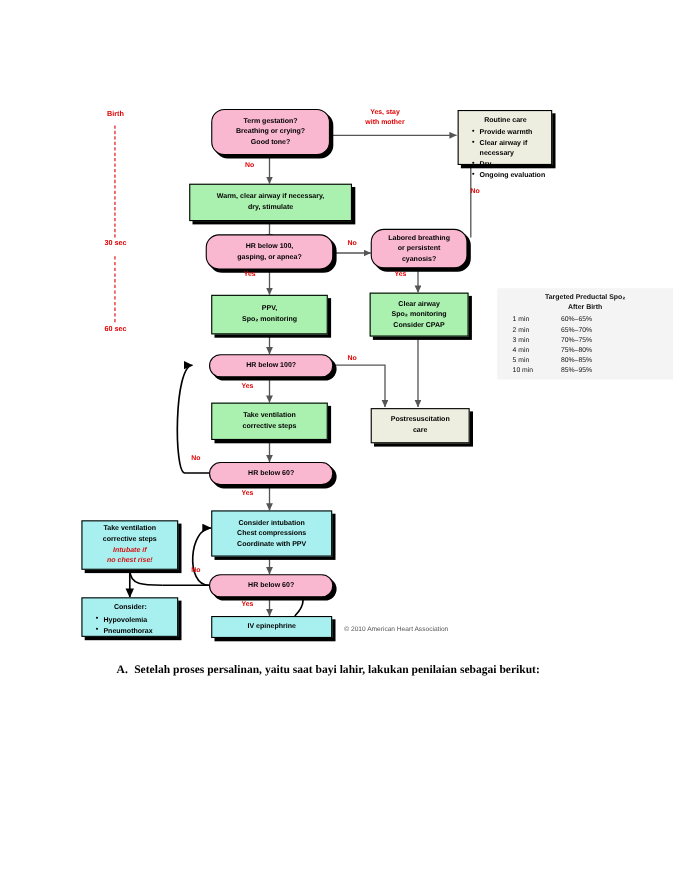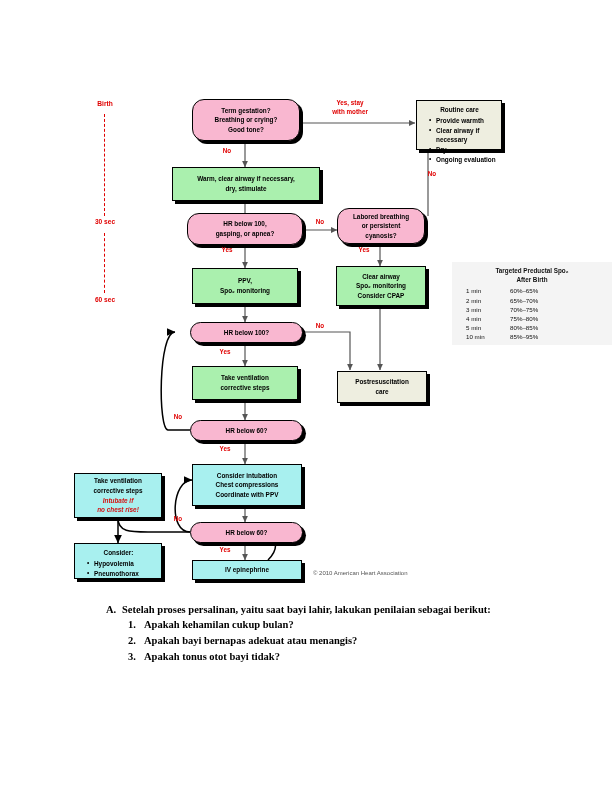--- a/index.html
+++ b/index.html
@@ -352,20 +352,15 @@
         <td class="v">85%–95%</td>
       </tr>
     </tbody>
       </table>
   </div>
 
   <div id="copyright">© 2010 American Heart Association</div>
 
   <div id="bottom-text">
     <span class="lead"><span class="mk">A.</span><span>Setelah proses persalinan, yaitu saat bayi lahir, lakukan penilaian sebagai berikut:</span></span>
-    <ol>
-      <li><span class="num">1.</span><span>Apakah kehamilan cukup bulan?</span></li>
-      <li><span class="num">2.</span><span>Apakah bayi bernapas adekuat atau menangis?</span></li>
-      <li><span class="num">3.</span><span>Apakah tonus otot bayi tidak?</span></li>
-    </ol>
   </div>
 
 </div>
 
 </body></html>

